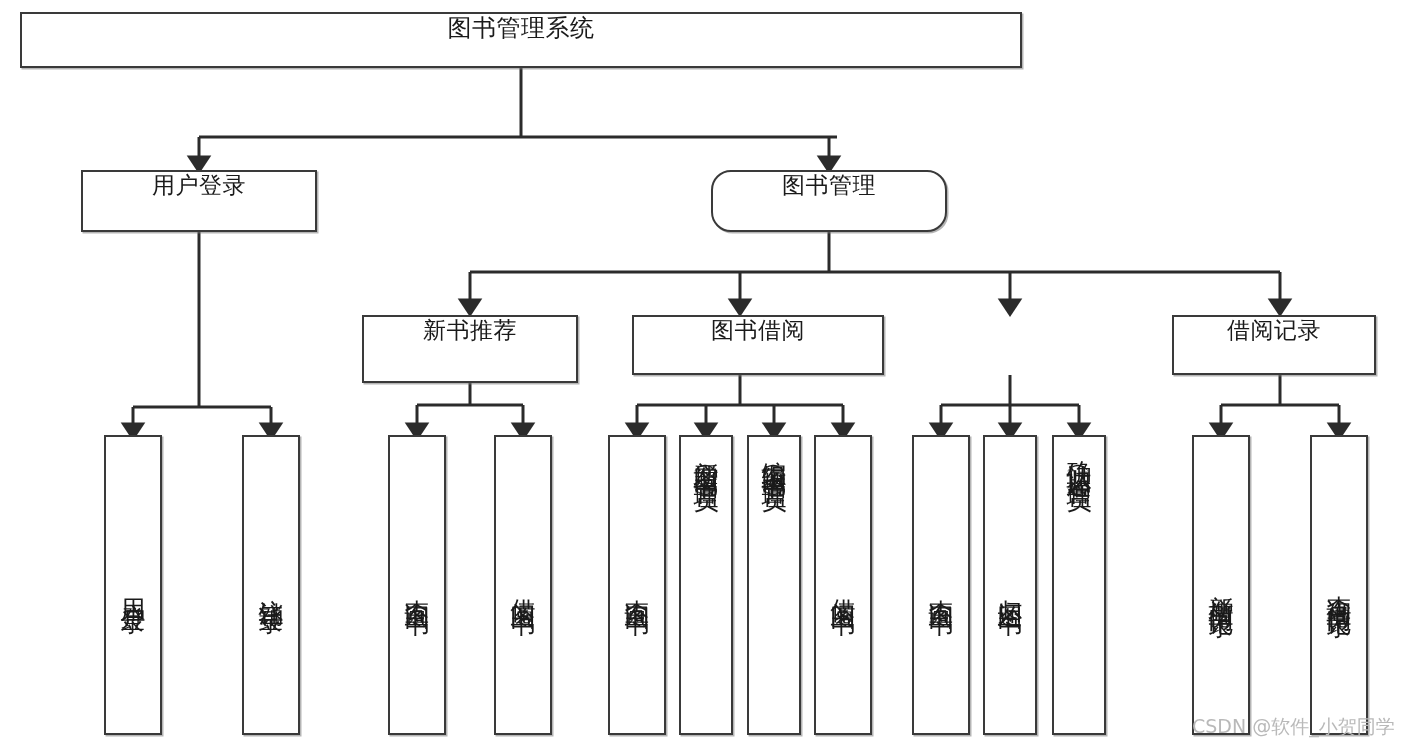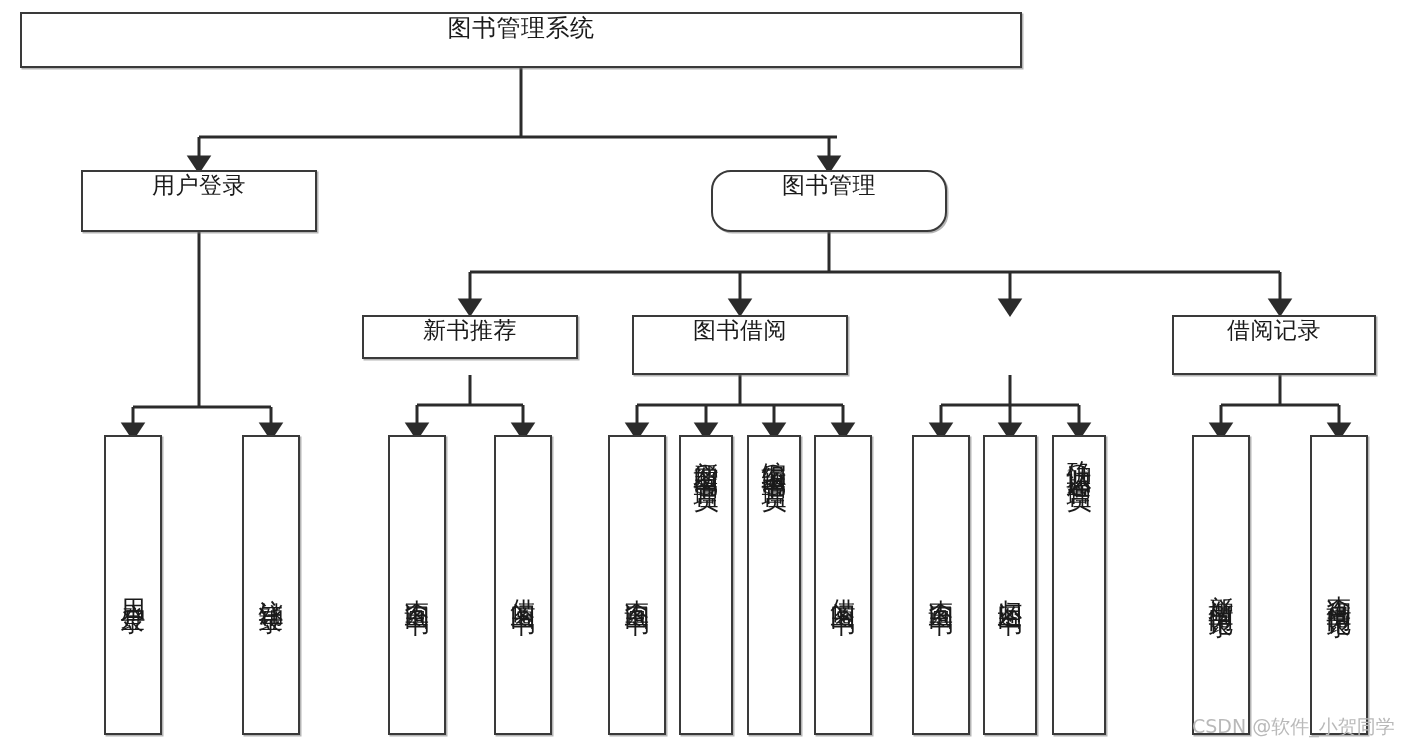--- a/index.html
+++ b/index.html
@@ -134,24 +134,24 @@
     <span class="lbl">图书管理系统</span>
   </div>
 
   <div class="node horizontal" style="left:81px; top:170px; width:236px; height:62px;">
     <span class="lbl">用户登录</span>
   </div>
   <div class="node horizontal" style="left:711px; top:170px; width:236px; height:62px;border-radius:20px;">
     <span class="lbl">图书管理</span>
   </div>
 
-  <div class="node horizontal" style="left:362px; top:315px; width:216px; height:44px;">
+  <div class="node horizontal" style="left:362px; top:315px; width:216px; height:68px;">
     <span class="lbl">新书推荐</span>
   </div>
-  <div class="node horizontal" style="left:632px; top:315px; width:216px; height:60px;">
+  <div class="node horizontal" style="left:632px; top:315px; width:252px; height:60px;">
     <span class="lbl">图书借阅</span>
   </div>
   <div class="node horizontal" style="left:1172px; top:315px; width:204px; height:60px;">
     <span class="lbl">借阅记录</span>
   </div>
 
   <div class="node vertical mid" style="left:104px; top:435px; width:58px; height:300px;">
     <span class="lbl">用户登录</span>
   </div>
   <div class="node vertical mid" style="left:242px; top:435px; width:58px; height:300px;">

